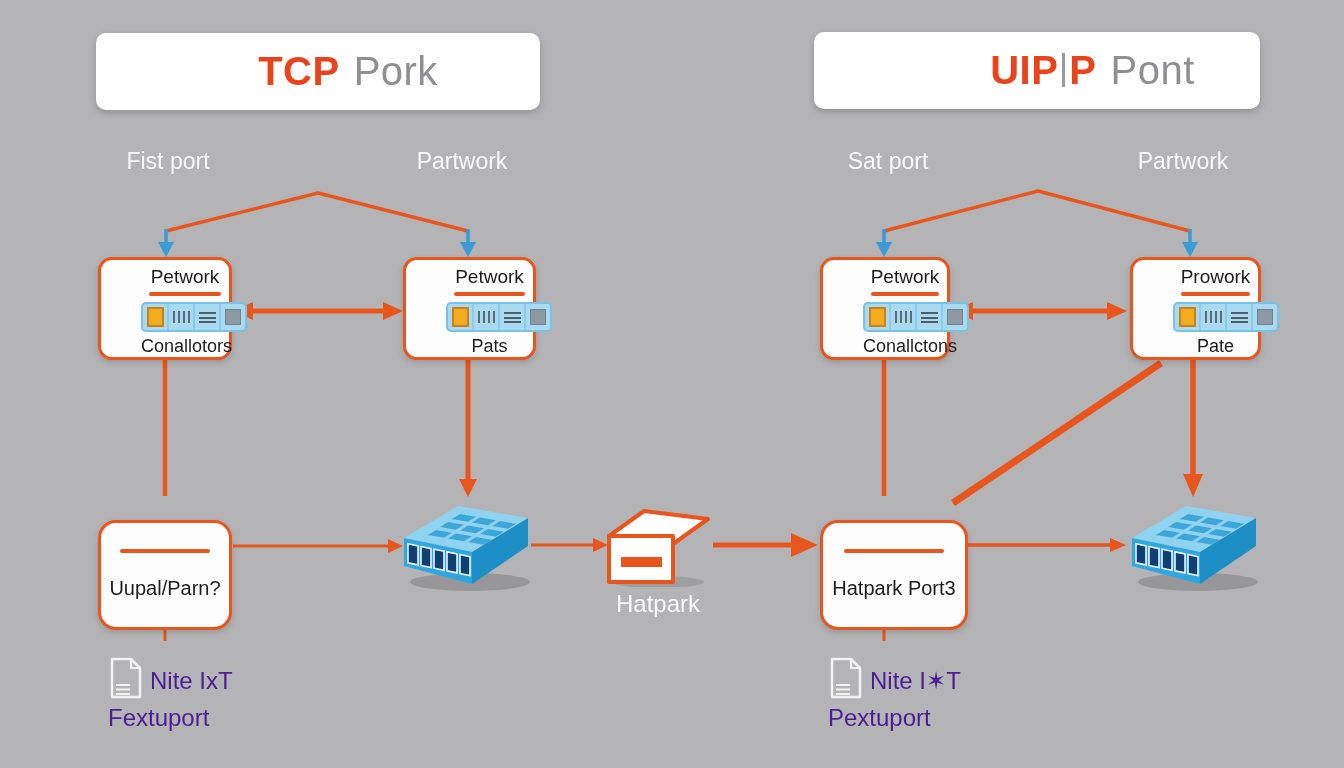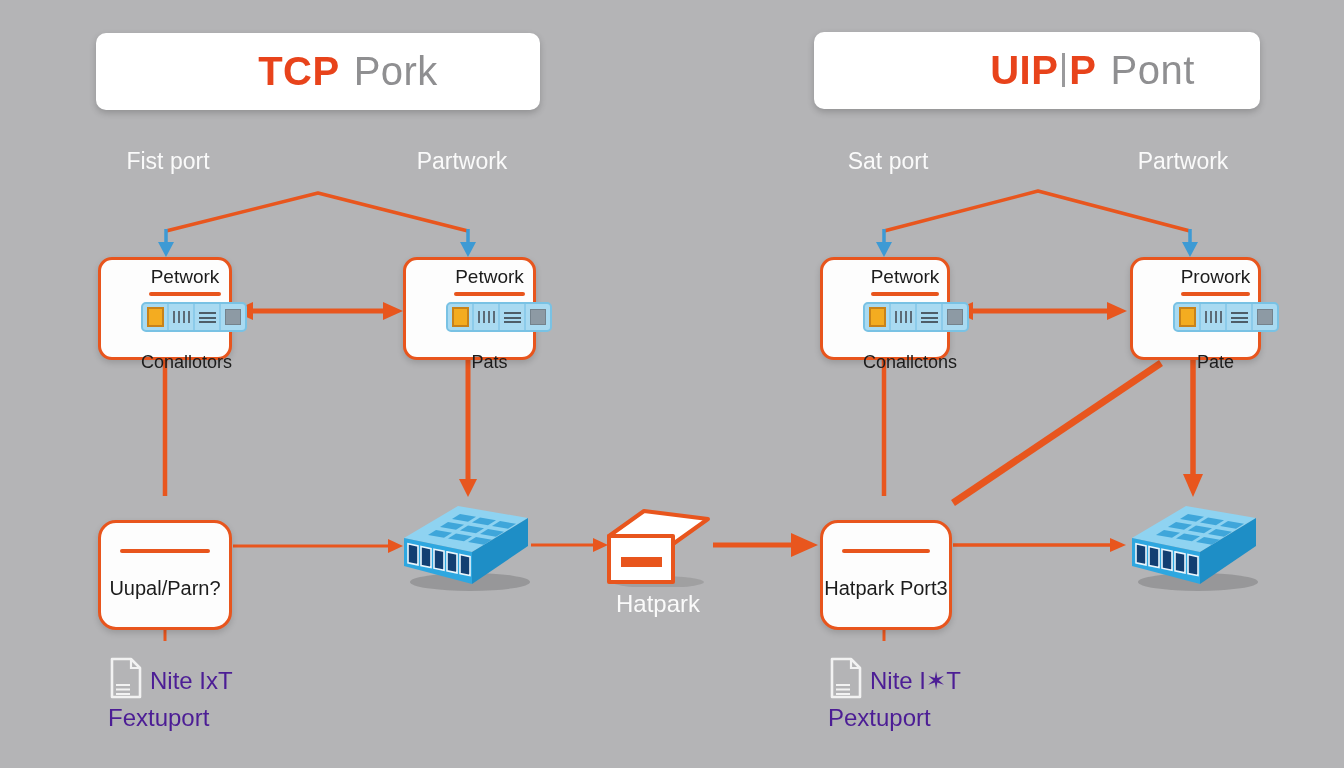--- a/index.html
+++ b/index.html
@@ -15,21 +15,21 @@
   .t-rest{color:#8F8F91;font-weight:300;margin-left:14px;}
   .t-div{display:inline-block;width:3px;height:34px;background:#9a9a9c;margin:0 4px;vertical-align:-3px;}
 
   .col-label{position:absolute;transform:translateX(-50%);color:#FAFAFA;font-size:23px;white-space:nowrap;}
 
   
   .device-box{position:absolute;background:#fdfdfd;border:3px solid #E8551D;border-radius:14px;
               box-shadow:0 3px 6px rgba(0,0,0,.15);text-align:center;padding-top:6px;box-sizing:border-box;padding-left:40px;}
   .db-title{font-size:19px;color:#1c1c1c;}
   .db-rule{height:4px;background:#E8551D;border-radius:2px;margin:4px auto 6px;width:82%;}
-  .db-caption{font-size:18px;color:#1c1c1c;margin-top:20px;white-space:nowrap;}
+  .db-caption{font-size:18px;color:#1c1c1c;margin-top:4px;white-space:nowrap;}
   .strip{display:flex;align-items:center;background:#A9DAF1;border:2px solid #79C2E4;border-radius:5px;
          margin:0 auto;width:106px;height:30px;box-sizing:border-box;}
   .strip .cell{flex:1;height:100%;display:flex;align-items:center;justify-content:center;
                border-left:2px solid #8CCBEA;}
   .strip .cell:first-child{border-left:none;}
   .sq-yellow{width:17px;height:20px;background:#F4AC20;border:2px solid #C8821A;box-sizing:border-box;}
   .bars-v{width:17px;height:12px;background:repeating-linear-gradient(90deg,#5C6B77 0 2px,rgba(0,0,0,0) 2px 5px);}
   .bars-h{width:17px;height:11px;background:repeating-linear-gradient(180deg,#4E5D68 0 2px,rgba(0,0,0,0) 2px 4.5px);}
   .sq-gray{width:16px;height:16px;background:#8D9AA4;border:1px solid #74828C;box-sizing:border-box;}
 
@@ -220,21 +220,21 @@
           <span class="sq-gray"></span>
         </span>
     </div>
     <div class="db-caption">Pate</div>
   </div>
 
   <div class="process-box" style="left:98px;top:492px;width:134px;height:110px;">
     <div class="pb-rule"></div>
     <div class="pb-label">Uupal/Parn?</div>
   </div>
-  <div class="process-box" style="left:820px;top:492px;width:132px;height:110px;">
+  <div class="process-box" style="left:820px;top:492px;width:148px;height:110px;">
     <div class="pb-rule"></div>
     <div class="pb-label">Hatpark Port3</div>
   </div>
 
   <svg class="icon-svg" style="left:400px;top:498px;" width="132" height="94" viewBox="0 0 132 94">
     <ellipse cx="70" cy="84" rx="60" ry="9" fill="rgba(50,50,50,0.22)"></ellipse>
     <polygon points="4,40 58,8 128,20 72,54" fill="#8FD3F1"></polygon>
     <polygon points="72,54 128,20 128,48 72,86" fill="#1E8EC6"></polygon>
     <polygon points="4,40 72,54 72,86 4,68" fill="#2EA7E0"></polygon>
     <g fill="#3FA6DA">

